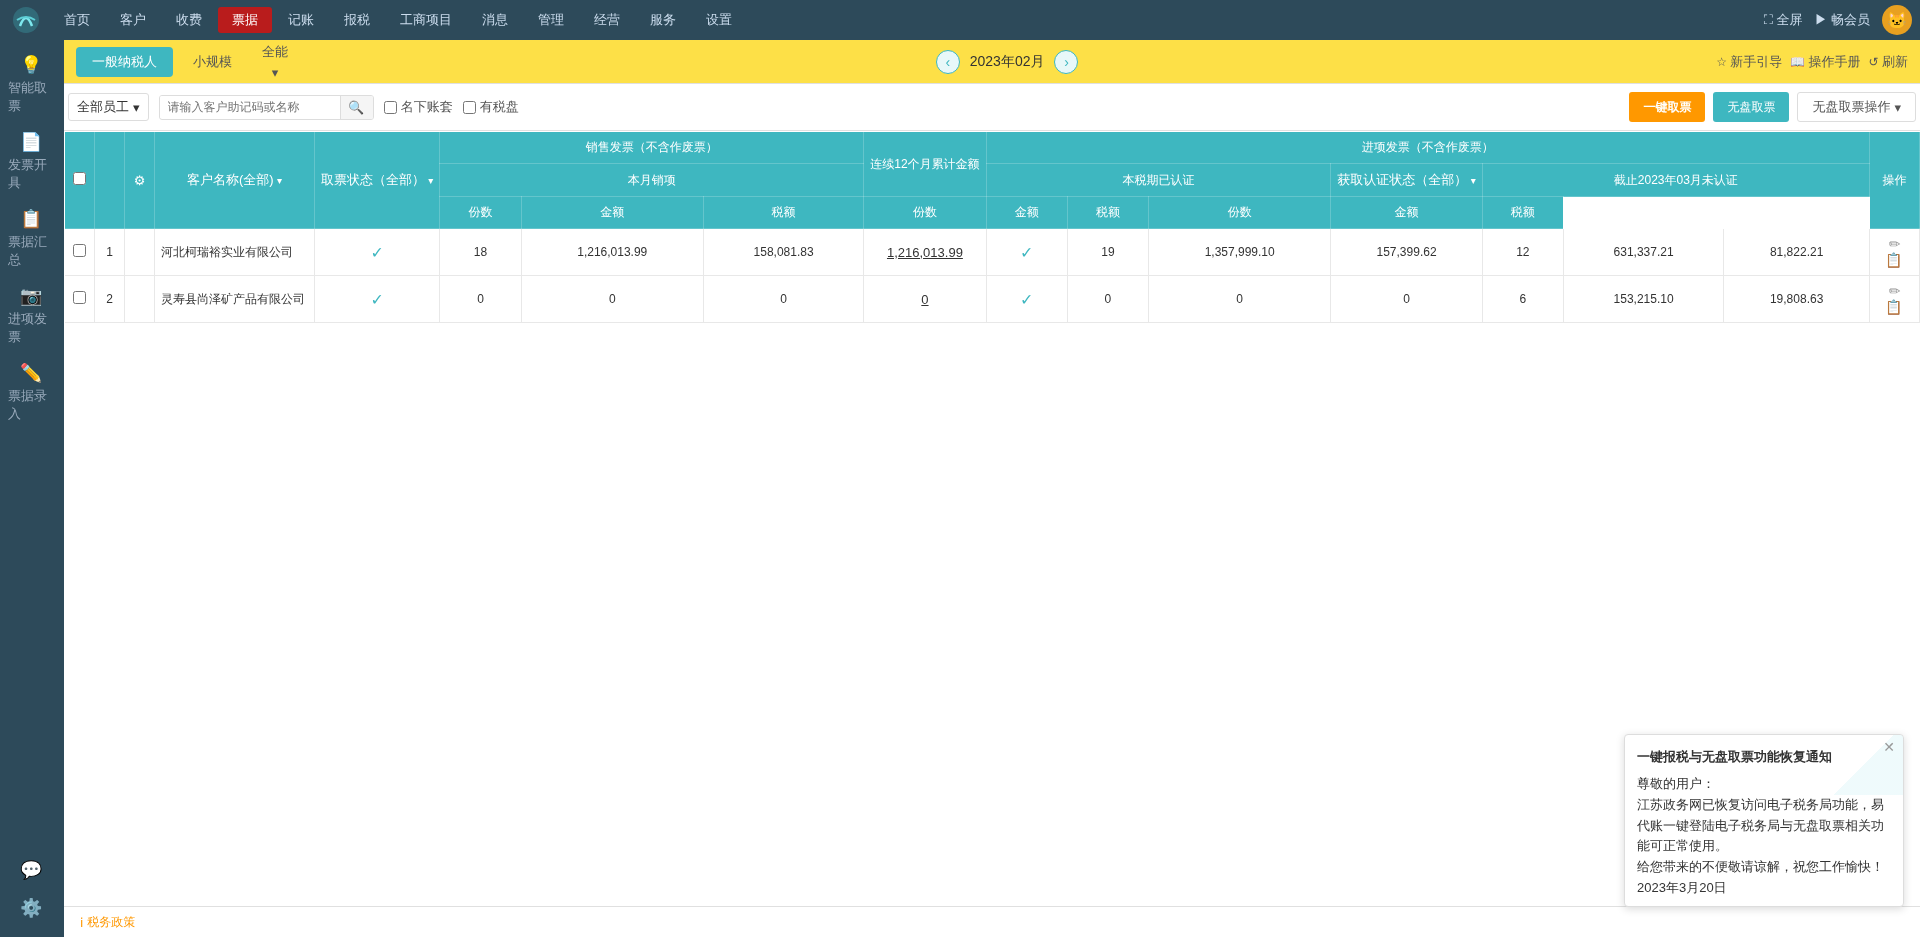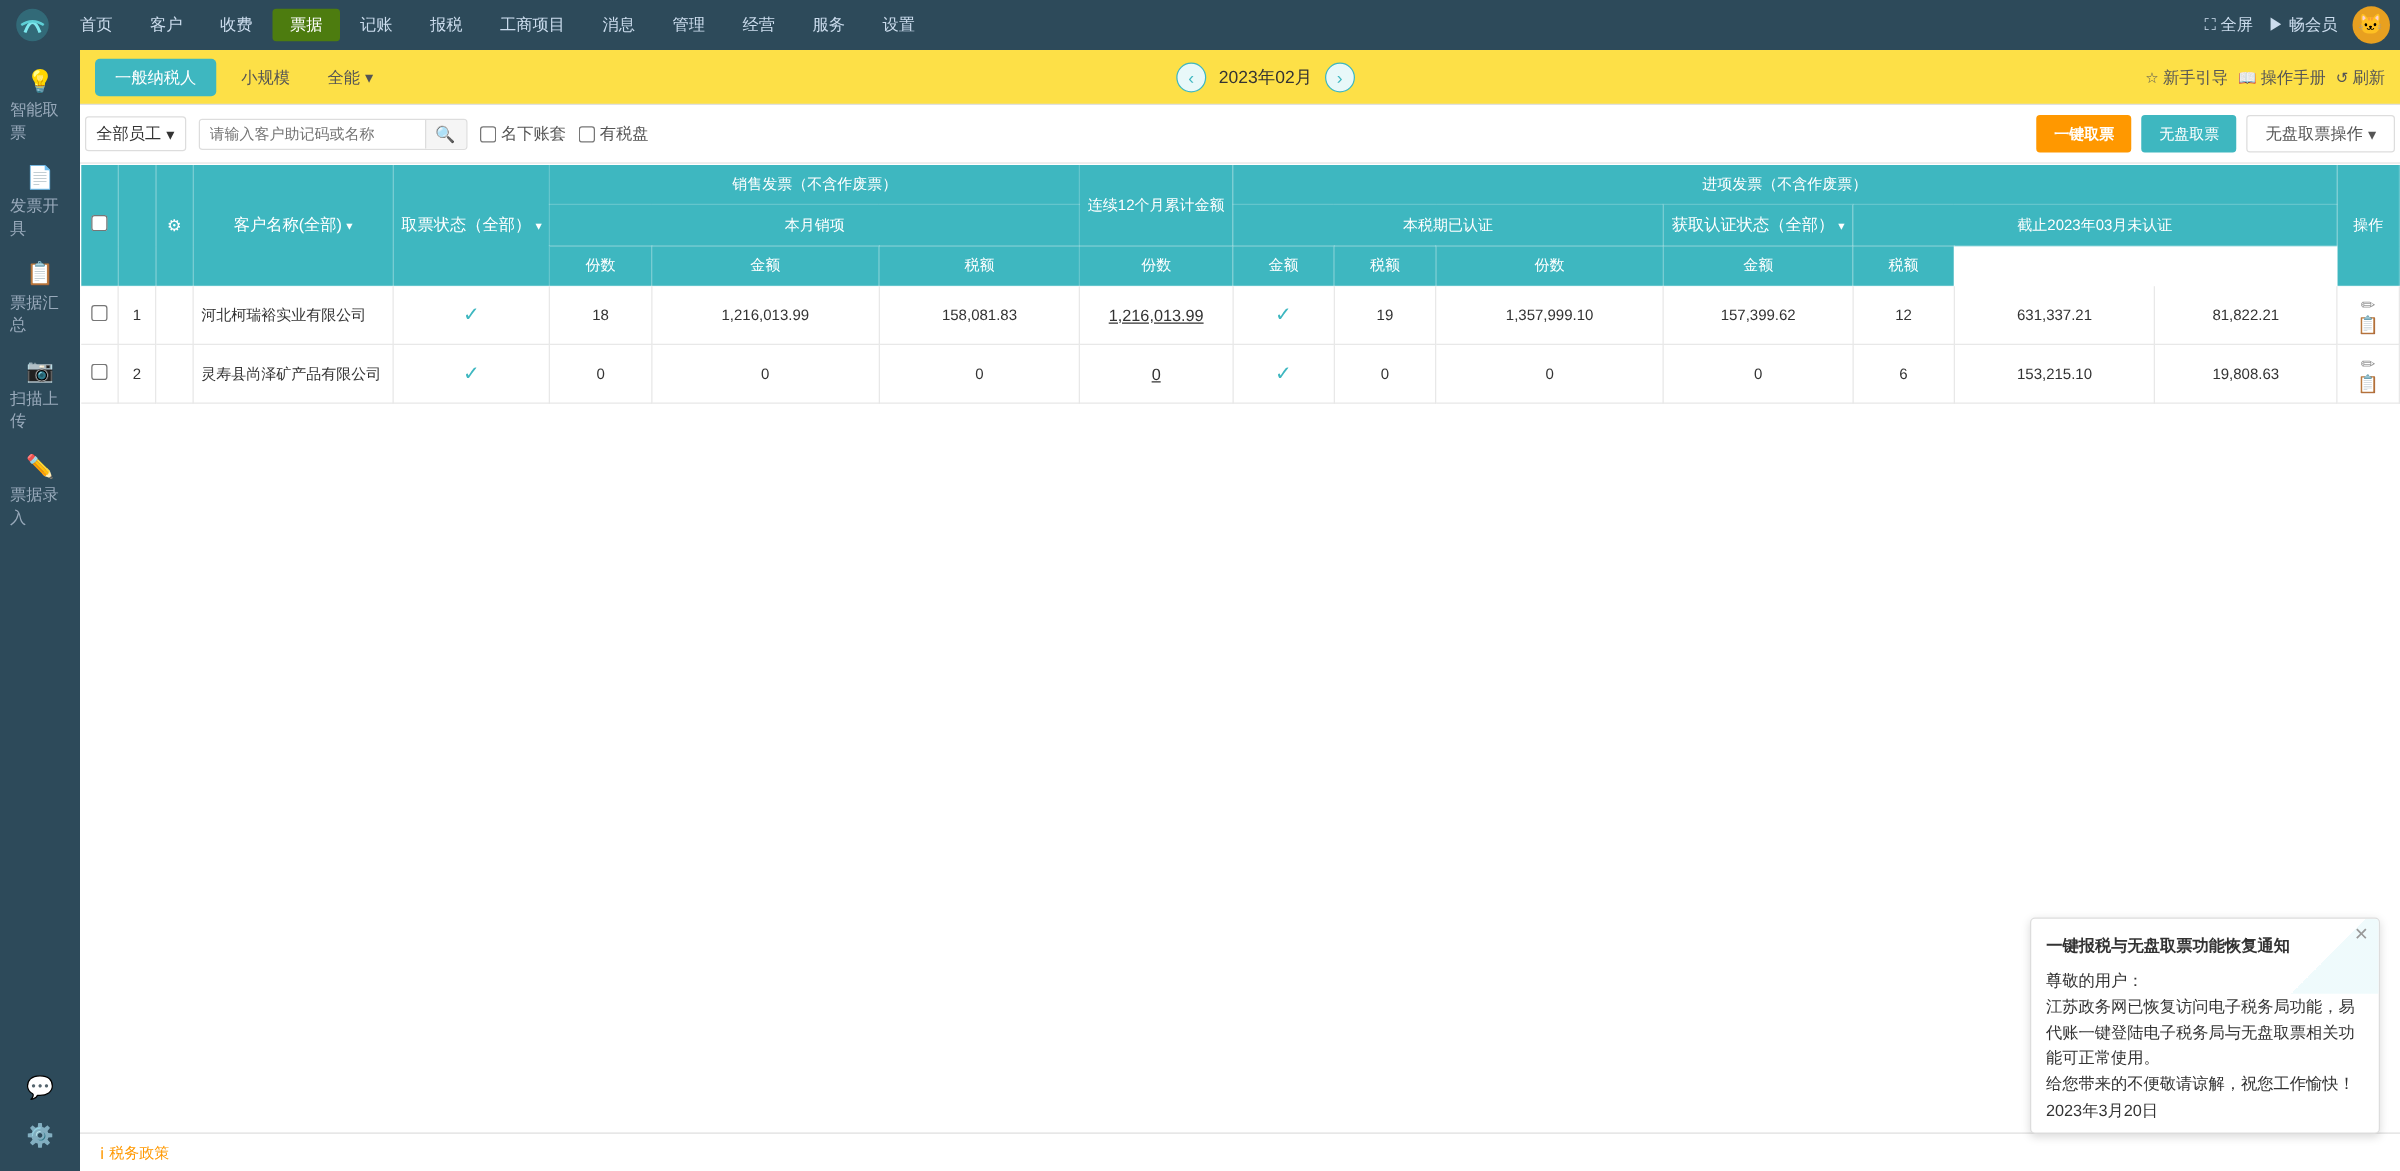--- a/index.html
+++ b/index.html
@@ -20,21 +20,21 @@
       margin-right: 6px;
     }
     .top-nav .logo svg { width: 28px; height: 28px; }
     .top-nav .nav-items {
       display: flex; align-items: center; gap: 2px; flex: 1;
     }
     .top-nav .nav-item {
       color: #cde; padding: 4px 14px; border-radius: 3px; cursor: pointer; font-size: 13px;
     }
     .top-nav .nav-item.active {
-      background: #4d7c0f; color: #fff;
+      background: #b91c1c; color: #fff;
     }
     .top-nav .right-tools {
       display: flex; align-items: center; gap: 12px; color: #cde; font-size: 12px;
     }
     .top-nav .right-tools span { cursor: pointer; }
     .top-nav .avatar {
       width: 30px; height: 30px; border-radius: 50%; background: #e8a020;
       display: flex; align-items: center; justify-content: center; font-size: 16px; cursor: pointer;
     }
 
@@ -61,21 +61,21 @@
     }
     .tab-btn {
       padding: 6px 16px; border-radius: 4px; cursor: pointer; font-size: 13px;
       color: #555; border: none; background: transparent;
     }
     .tab-btn.active {
       background: #3eb7c0; color: #fff;
     }
     .tab-select {
       display: flex; align-items: center; gap: 4px; color: #555; cursor: pointer;
-      padding: 6px 10px; border-radius: 4px;
+      padding: 6px 10px; border-radius: 4px; flex-direction: column;
     }
     .tab-center {
       margin-left: auto; display: flex; align-items: center; gap: 8px;
     }
     .month-nav {
       display: flex; align-items: center; gap: 10px;
     }
     .month-nav .arrow-btn {
       width: 24px; height: 24px; border-radius: 50%; background: #e8f8f9; border: 1px solid #3eb7c0;
       display: flex; align-items: center; justify-content: center; cursor: pointer; color: #3eb7c0; font-size: 14px;
@@ -208,21 +208,21 @@
     <div class="sidebar-item">
       <span class="si-icon">📄</span>
       <span>发票开具</span>
     </div>
     <div class="sidebar-item">
       <span class="si-icon">📋</span>
       <span>票据汇总</span>
     </div>
     <div class="sidebar-item">
       <span class="si-icon">📷</span>
-      <span>扫描上传</span>
+      <span>进项发票</span>
     </div>
     <div class="sidebar-item">
       <span class="si-icon">✏️</span>
       <span>票据录入</span>
     </div>
     <div class="sidebar-bottom-icons">
       <div class="sidebar-item">
         <span class="si-icon">💬</span>
       </div>
       <div class="sidebar-item">

